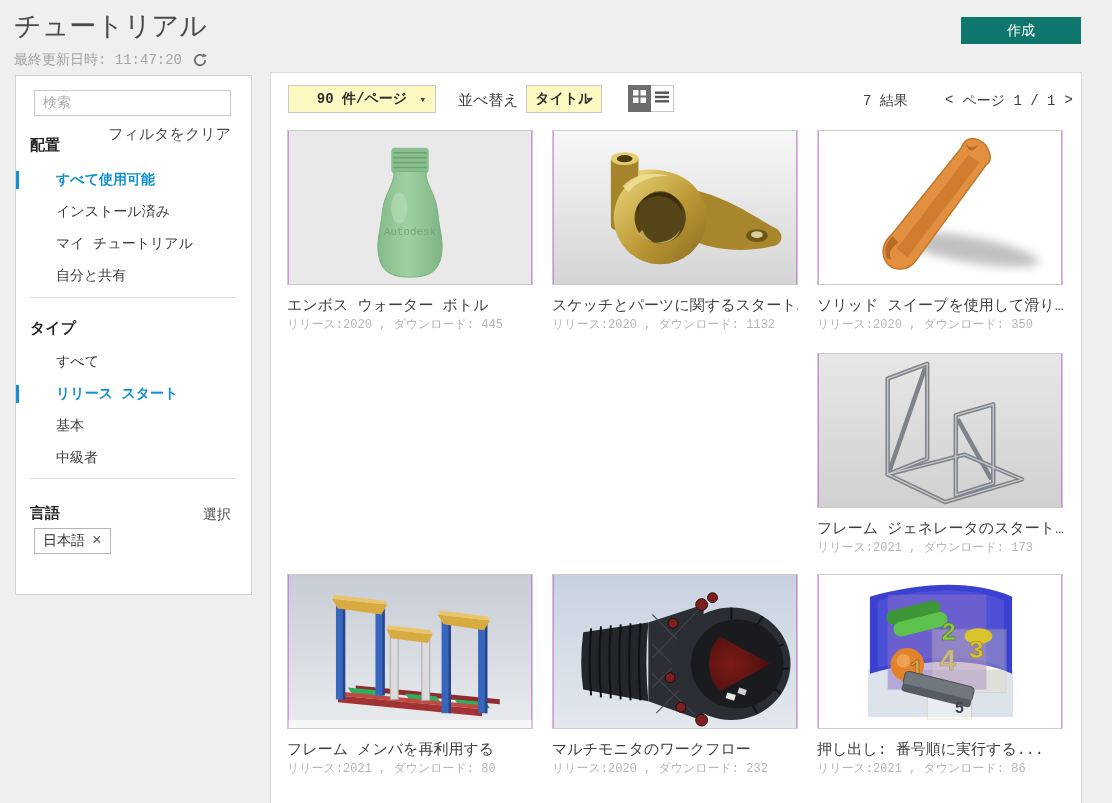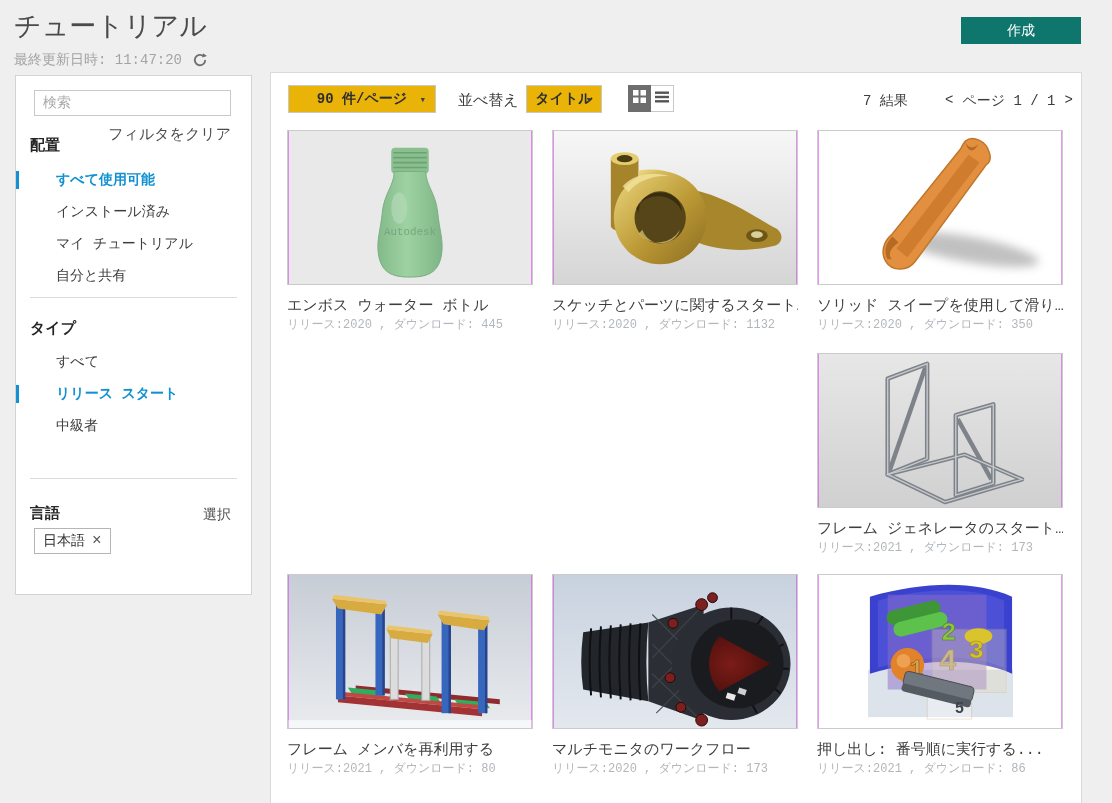--- a/index.html
+++ b/index.html
@@ -34,21 +34,21 @@
   .d1{top:221px}.d2{top:402px}
   .select-link{position:absolute;right:20px;top:430px;font-size:14px;color:#4a4a4a;cursor:pointer;}
   .lang-tag{position:absolute;left:18px;top:452px;height:26px;border:1px solid #b5b5b5;
             display:inline-flex;align-items:center;gap:7px;padding:0 8px;font-size:14px;
             color:#2e2e2e;box-sizing:border-box;background:#fff;}
   .tag-x{font-size:16px;color:#555;cursor:pointer;line-height:1;}
 
   
   .main{position:absolute;left:270px;top:72px;width:812px;height:731px;background:#fff;
         border:1px solid #dadada;border-bottom:none;box-sizing:border-box;}
-  .dd{position:absolute;height:28px;border:1px solid #c8c8c8;background:#eab308;display:flex;
+  .dd{position:absolute;height:28px;border:1px solid #c8c8c8;background:#fef9c3;display:flex;
       align-items:center;justify-content:center;font-size:14px;font-weight:bold;color:#2e2e2e;
       cursor:pointer;box-sizing:border-box;}
   .dd .caret{position:absolute;right:9px;font-size:11px;color:#444;font-weight:normal;}
   .dd-pagesize{left:17px;top:12px;width:148px;}
   .dd-sort{left:255px;top:12px;width:76px;}
   .sort-label{position:absolute;left:187px;top:18px;font-size:15px;color:#3c3c3c;}
   .view-toggle{position:absolute;left:357px;top:12px;display:flex;}
   .vt-btn{width:23px;height:27px;border:1px solid #c8c8c8;background:#fff;display:flex;
           align-items:center;justify-content:center;cursor:pointer;box-sizing:border-box;}
   .vt-grid{background:#6d6d6d;border-color:#6d6d6d;}
@@ -96,20 +96,21 @@
       <li>インストール済み</li>
       <li>マイ チュートリアル</li>
       <li>自分と共有</li>
     </ul>
     <div class="divider d1"></div>
 
     <div class="side-h h2">タイプ</div>
     <ul class="nav nav2">
       <li>すべて</li>
       <li class="sel">リリース スタート</li>
+      <li>基本</li>
       <li>中級者</li>
     </ul>
     <div class="divider d2"></div>
 
     <div class="side-h h3">言語</div>
     <div class="select-link">選択</div>
     <div class="lang-tag">
       <span>日本語</span>
       <span class="tag-x">×</span>
     </div>
@@ -356,21 +357,21 @@
               <circle cx="121" cy="49" r="5"></circle>
                 <circle cx="118" cy="104" r="5"></circle>
               <circle cx="150" cy="147" r="6"></circle>
                 <circle cx="129" cy="134" r="5"></circle>
             </g>
             <rect x="175" y="120" width="9" height="6" fill="#e8e8e8" transform="rotate(18 179 123)"></rect>
             <rect x="187" y="115" width="8" height="6" fill="#cfcfcf" transform="rotate(18 191 118)"></rect>
           </svg>
         </div>
         <div class="card-title">マルチモニタのワークフロー</div>
-        <div class="card-meta">リリース:2020 , ダウンロード: 173</div>
+        <div class="card-meta">リリース:2020 , ダウンロード: 232</div>
       </div>
 
       <div class="card r3c3">
         <div class="thumb">
           <svg viewBox="0 0 246 155">
             <rect width="246" height="155" fill="#ffffff"></rect>
             <rect x="50" y="96" width="147" height="48" fill="#dde3ea"></rect>
             <path d="M52,22 C108,6 160,6 196,22 L196,100 C160,84 108,84 52,100 Z" fill="#3a41cf"></path>
             <path d="M60,26 C110,12 156,12 188,26 L188,94 C156,80 110,80 60,94 Z" fill="#5257da" opacity="0.7"></path>
             <rect x="70" y="20" width="100" height="96" fill="#8c6ec8" opacity="0.5"></rect>

